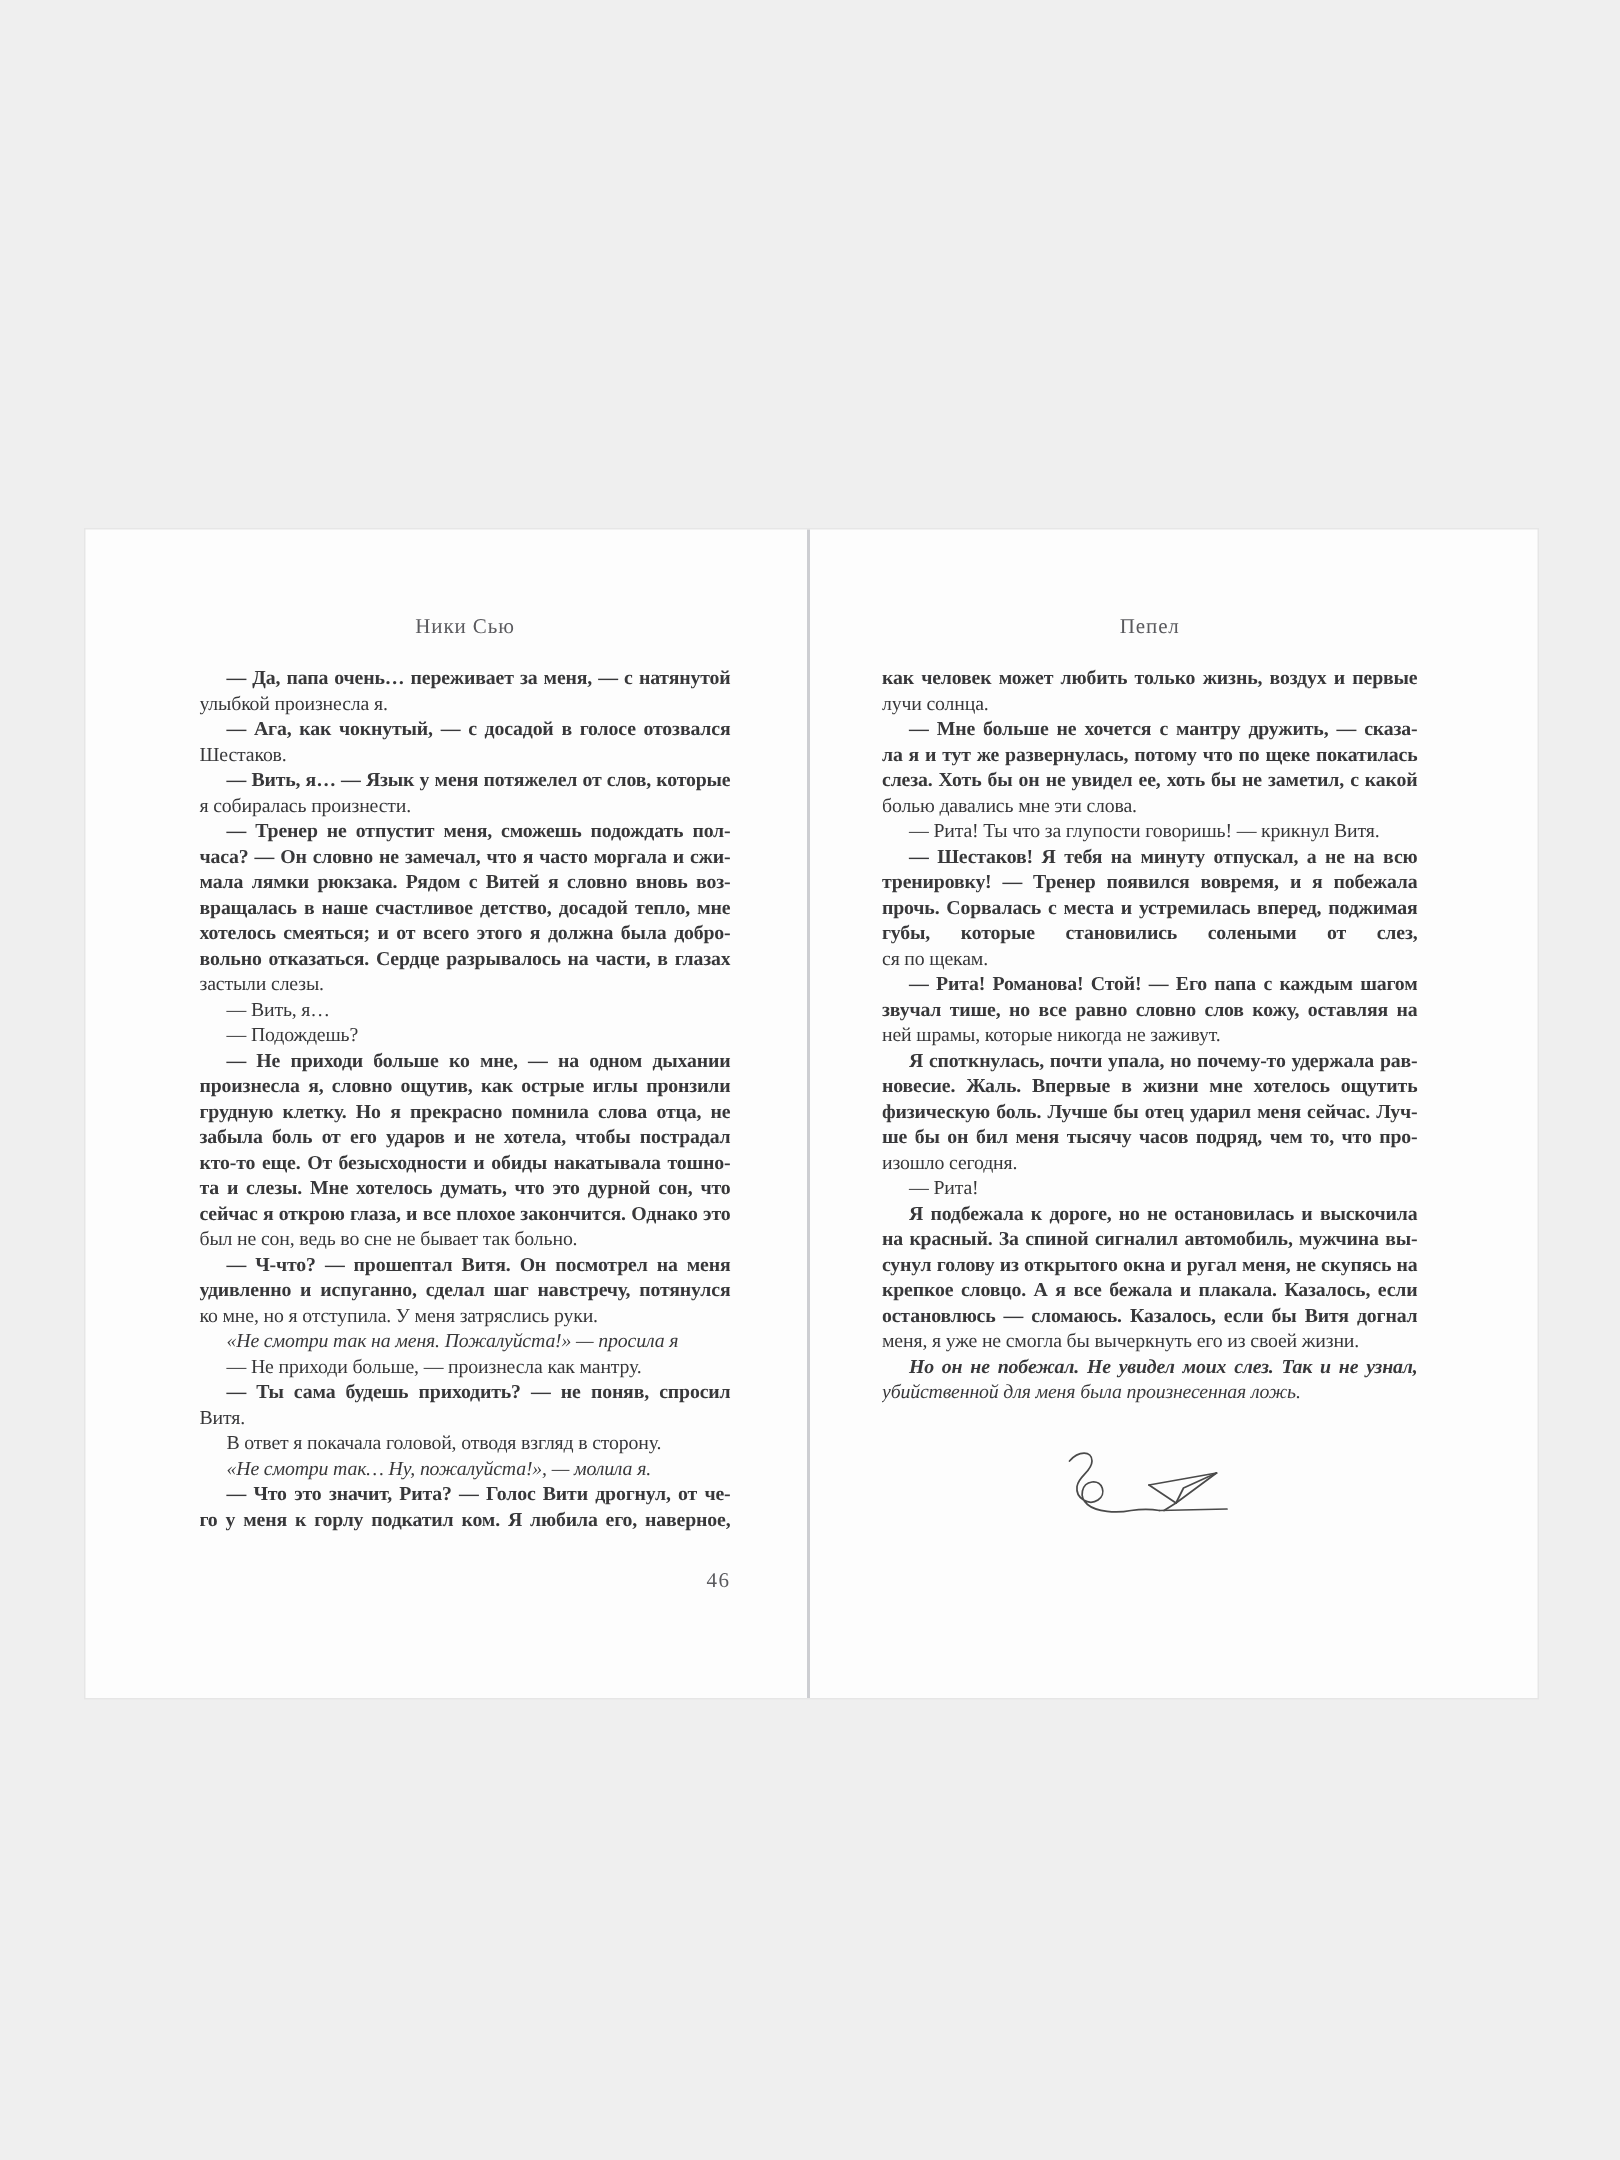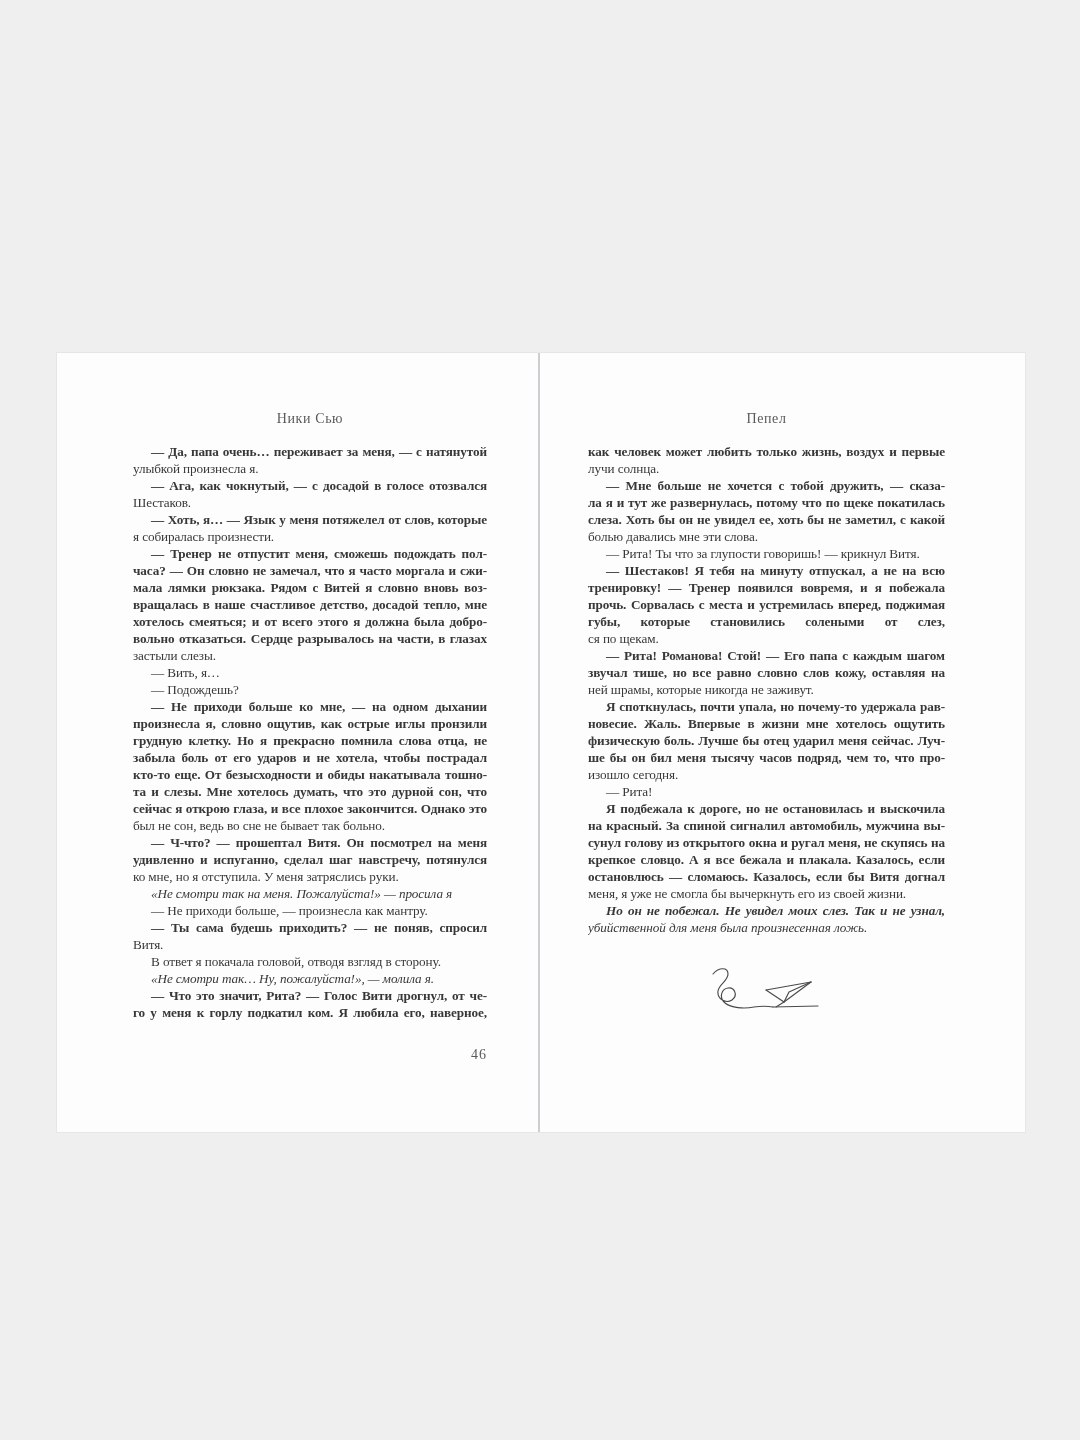--- a/index.html
+++ b/index.html
@@ -74,21 +74,21 @@
 
 <div class="spread">
 
   <div class="page left">
     <div class="runhead">Ники Сью</div>
     <div class="text-col">
         <div class="line indent just">— Да, папа очень… переживает за меня, — с натянутой</div>
         <div class="line">улыбкой произнесла я.</div>
         <div class="line indent just">— Ага, как чокнутый, — с досадой в голосе отозвался</div>
         <div class="line">Шестаков.</div>
-        <div class="line indent just">— Хоть, я… — Язык у меня потяжелел от слов, которые</div>
+        <div class="line indent just">— Вить, я… — Язык у меня потяжелел от слов, которые</div>
         <div class="line">я собиралась произнести.</div>
         <div class="line indent just">— Тренер не отпустит меня, сможешь подождать пол-</div>
         <div class="line just">часа? — Он словно не замечал, что я часто моргала и сжи-</div>
         <div class="line just">мала лямки рюкзака. Рядом с Витей я словно вновь воз-</div>
         <div class="line just">вращалась в наше счастливое детство, досадой тепло, мне</div>
         <div class="line just">хотелось смеяться; и от всего этого я должна была добро-</div>
         <div class="line just">вольно отказаться. Сердце разрывалось на части, в глазах</div>
         <div class="line">застыли слезы.</div>
         <div class="line indent">— Вить, я…</div>
         <div class="line indent">— Подождешь?</div>
@@ -113,21 +113,21 @@
         <div class="line just">го у меня к горлу подкатил ком. Я любила его, наверное,</div>
       </div>
     <div class="pagenum">46</div>
   </div>
 
   <div class="page right">
     <div class="runhead">Пепел</div>
     <div class="text-col">
         <div class="line just">как человек может любить только жизнь, воздух и первые</div>
         <div class="line">лучи солнца.</div>
-        <div class="line indent just">— Мне больше не хочется с тобой дружить, — сказа-</div>
+        <div class="line indent just">— Мне больше не хочется с мантру дружить, — сказа-</div>
         <div class="line just">ла я и тут же развернулась, потому что по щеке покатилась</div>
         <div class="line just">слеза. Хоть бы он не увидел ее, хоть бы не заметил, с какой</div>
         <div class="line">болью давались мне эти слова.</div>
         <div class="line indent">— Рита! Ты что за глупости говоришь! — крикнул Витя.</div>
         <div class="line indent just">— Шестаков! Я тебя на минуту отпускал, а не на всю</div>
         <div class="line just">тренировку! — Тренер появился вовремя, и я побежала</div>
         <div class="line just">прочь. Сорвалась с места и устремилась вперед, поджимая</div>
         <div class="line just">губы, которые становились солеными от слез, скатывавших-</div>
         <div class="line">ся по щекам.</div>
         <div class="line indent just">— Рита! Романова! Стой! — Его папа с каждым шагом</div>

